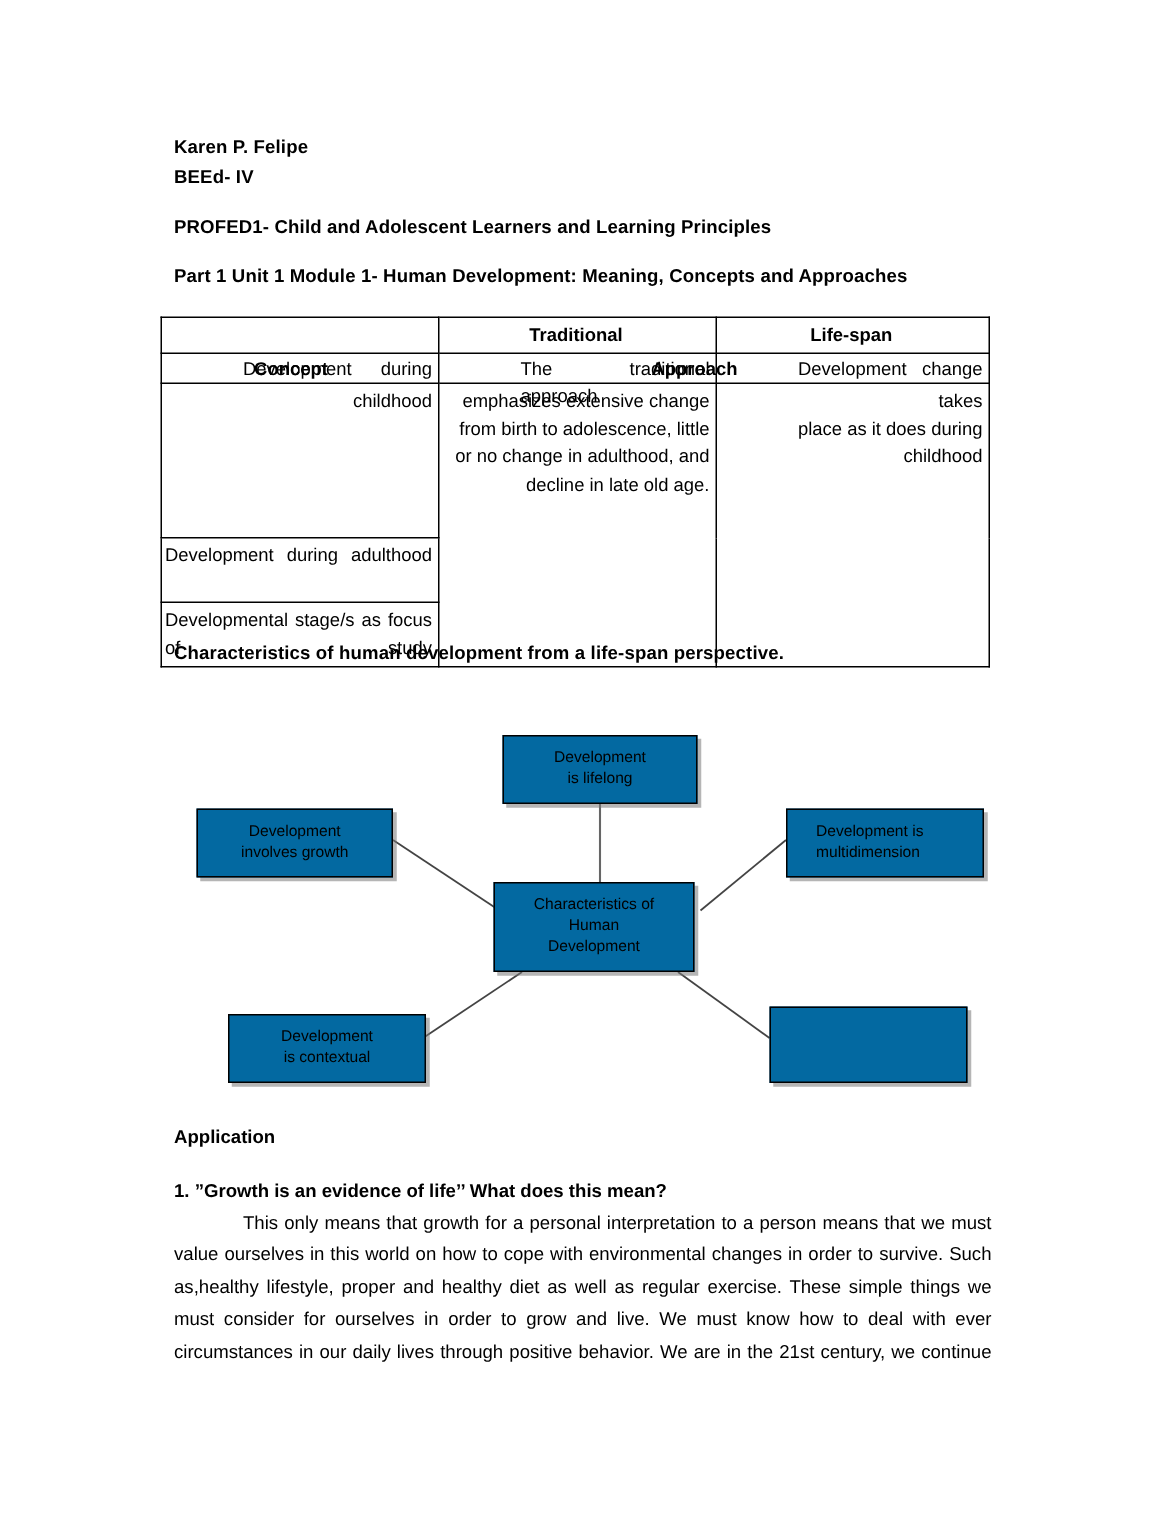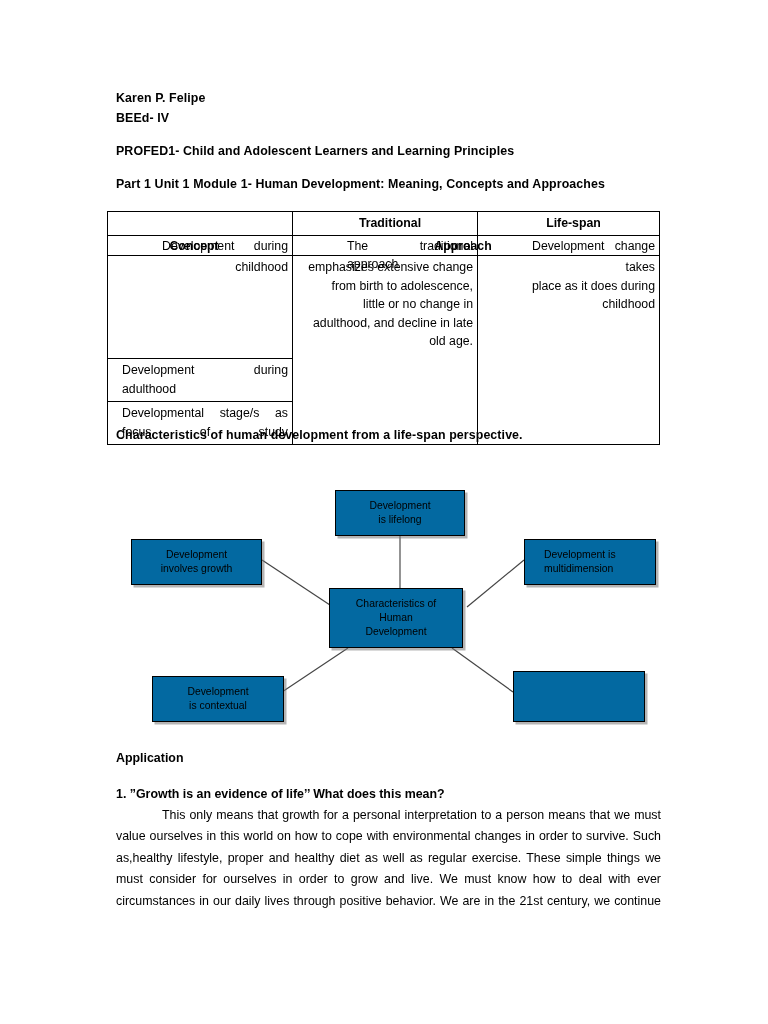--- a/index.html
+++ b/index.html
@@ -43,21 +43,21 @@
     width: 552px;
   }
   table.doc-table {
     border-collapse: collapse;
     width: 552px;
     table-layout: fixed;
   }
   table.doc-table td {
     border: 1px solid #000000;
     vertical-align: top;
-    padding: 2px 4px 2px 14px;
+    padding: 2px 4px 2px 2px;
     font-size: 12.3px;
     line-height: 18.5px;
   }
   .col-a { width: 185px; }
   .col-b { width: 185px; }
   .col-c { width: 182px; }
 
   .th-center {
     text-align: center;
     font-weight: bold;

